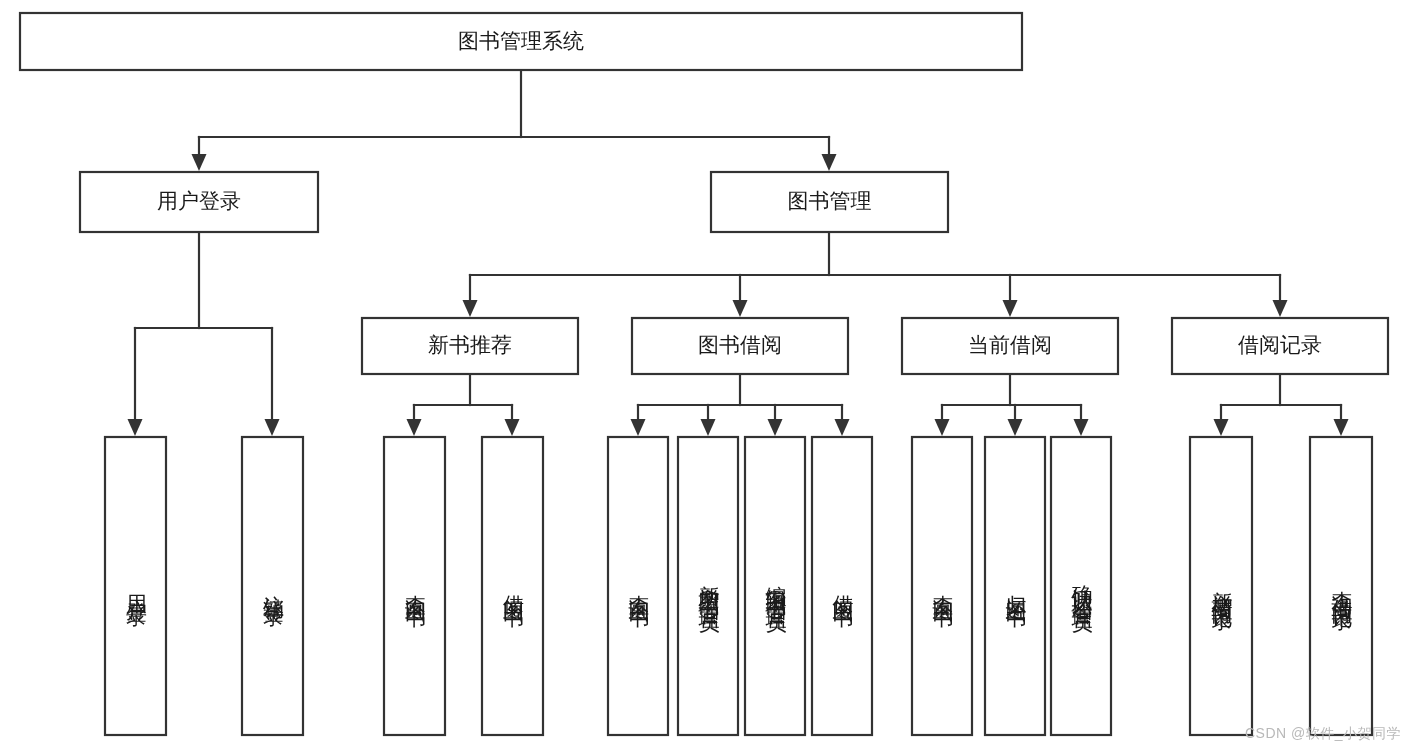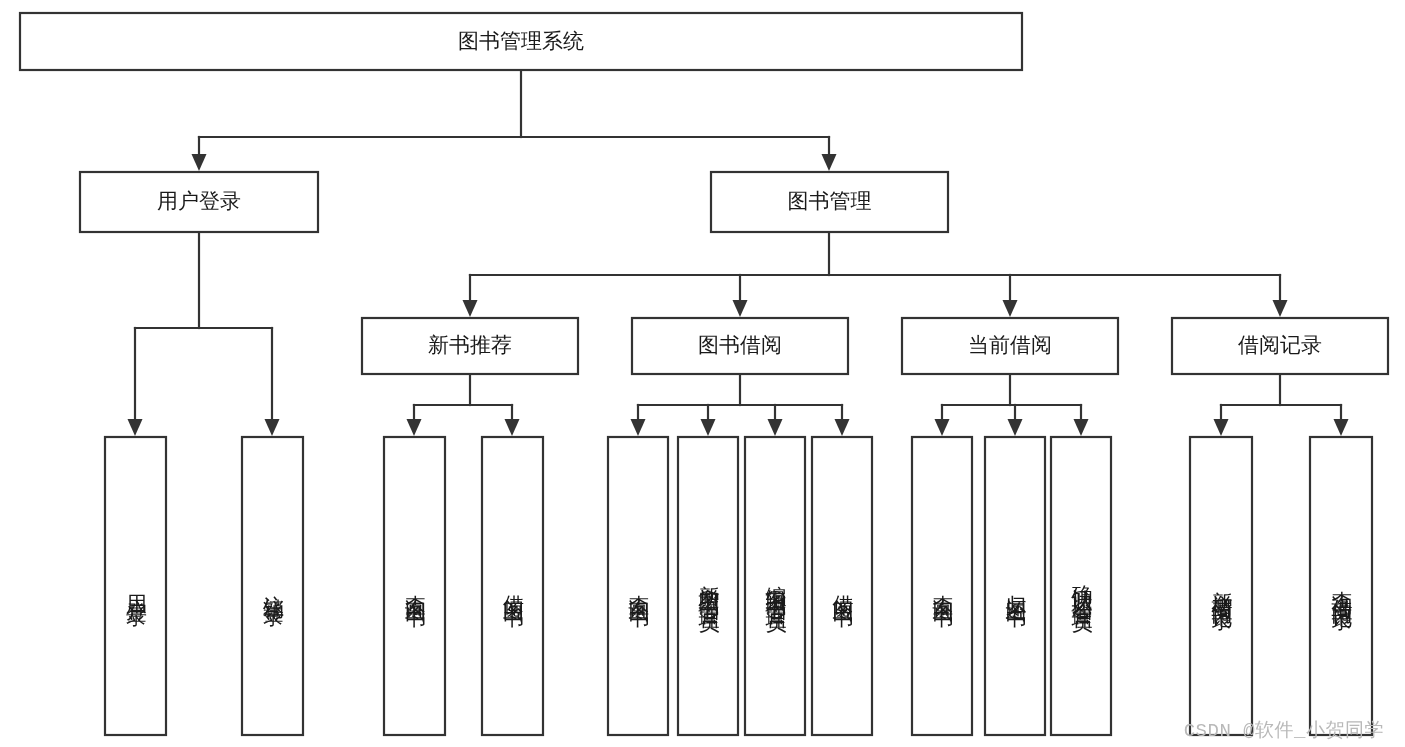--- a/index.html
+++ b/index.html
@@ -23,24 +23,24 @@
   .node-label.v{ font-size:21px; writing-mode:vertical-rl; letter-spacing:4px; }
   .edge{
     stroke:#333333;
     stroke-width:2.2;
     fill:none;
     stroke-linecap:square;
   }
   .arrow-head{ fill:#333333; }
   .watermark{
     position:absolute;
-    right:21px;
+    right:4px;
     bottom:4px;
-    font-family:Liberation Mono, monospace;
-    font-size:19px;
+    font-family:Liberation Sans, sans-serif;
+    font-size:14px;
     color:#b9b9b9;
     white-space:nowrap;
     letter-spacing:0.5px;
   }
 </style>
 </head>
 <body>
 
 <svg id="canvas" viewBox="0 0 1405 747">
   <g id="edge-layer">

